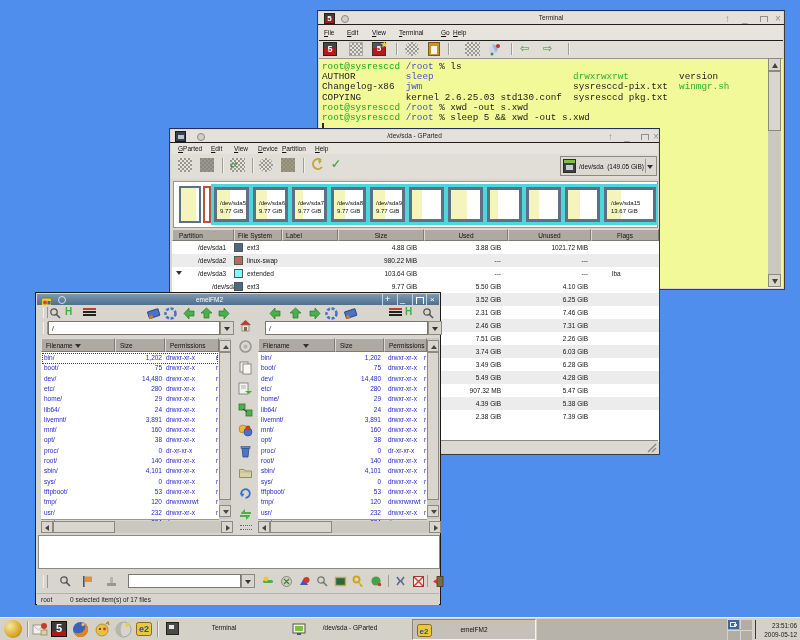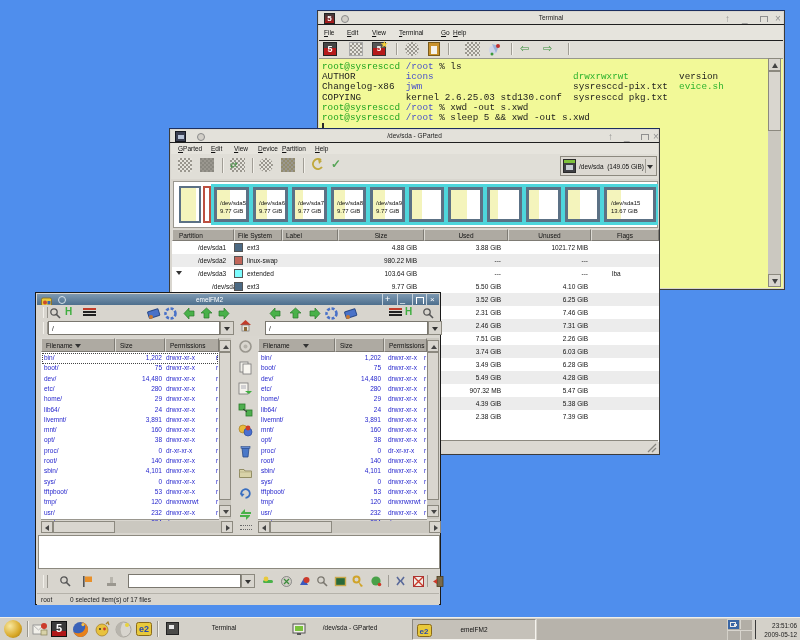--- a/index.html
+++ b/index.html
@@ -59,22 +59,22 @@
           <circle cx="10" cy="4" r="2" fill="#c03030"></circle>
           <circle cx="4" cy="12" r="1.5" fill="#3a9a3a"></circle>
         </svg></div>
     <div class="sep" style="left:192px;top:2px;height:12px;"></div>
     <div class="abs" style="left:201px;top:2px;width:14px;height:12px;color:#3d8f3d;font-size:11px;line-height:11px;">⇦</div>
     <div class="abs" style="left:224px;top:2px;width:14px;height:12px;color:#3d8f3d;font-size:11px;line-height:11px;">⇨</div>
     <div class="sep" style="left:249px;top:2px;height:12px;"></div>
   </div>
   <div class="abs" style="left:1px;right:1px;top:47px;bottom:1px;background:#f2f998;border-top:1px solid #98988a;box-sizing:border-box;"></div>
   <div class="termtext" style="left:4px;top:51px;"><span class="g">root@sysresccd</span> <span class="b">/root</span> % ls
-AUTHOR         <span class="b">icons</span>                         <span class="gb">drwxrwxrwt</span>         version
-Changelog-x86  <span class="b">jwm</span>                           sysresccd-pix.txt  <span class="gb">evice.sh</span>
+AUTHOR         <span class="b">sleep</span>                         <span class="gb">drwxrwxrwt</span>         version
+Changelog-x86  <span class="b">jwm</span>                           sysresccd-pix.txt  <span class="gb">winmgr.sh</span>
 COPYING        kernel 2.6.25.03 std130.conf  sysresccd pkg.txt
 <span class="g">root@sysresccd</span> <span class="b">/root</span> % xwd -out s.xwd
 <span class="g">root@sysresccd</span> <span class="b">/root</span> % sleep 5 &amp;&amp; xwd -out s.xwd
 <span style="display:inline-block;width:2px;height:9px;background:#2a2a2a;"></span></div>
   <div class="abs" style="right:3px;top:47px;width:13px;bottom:2px;background:#cbc8c0;">
     <div class="sb" style="left:0;top:0;width:13px;height:13px;">
         <div class="arrow" style="left:3px;top:4px;border-left:3px solid transparent;border-right:3px solid transparent;border-bottom:5px solid #444;"></div>
       </div>
     <div class="sb" style="left:0;top:13px;width:13px;height:60px;"></div>
     <div class="sb" style="left:0;bottom:0;width:13px;height:13px;">

